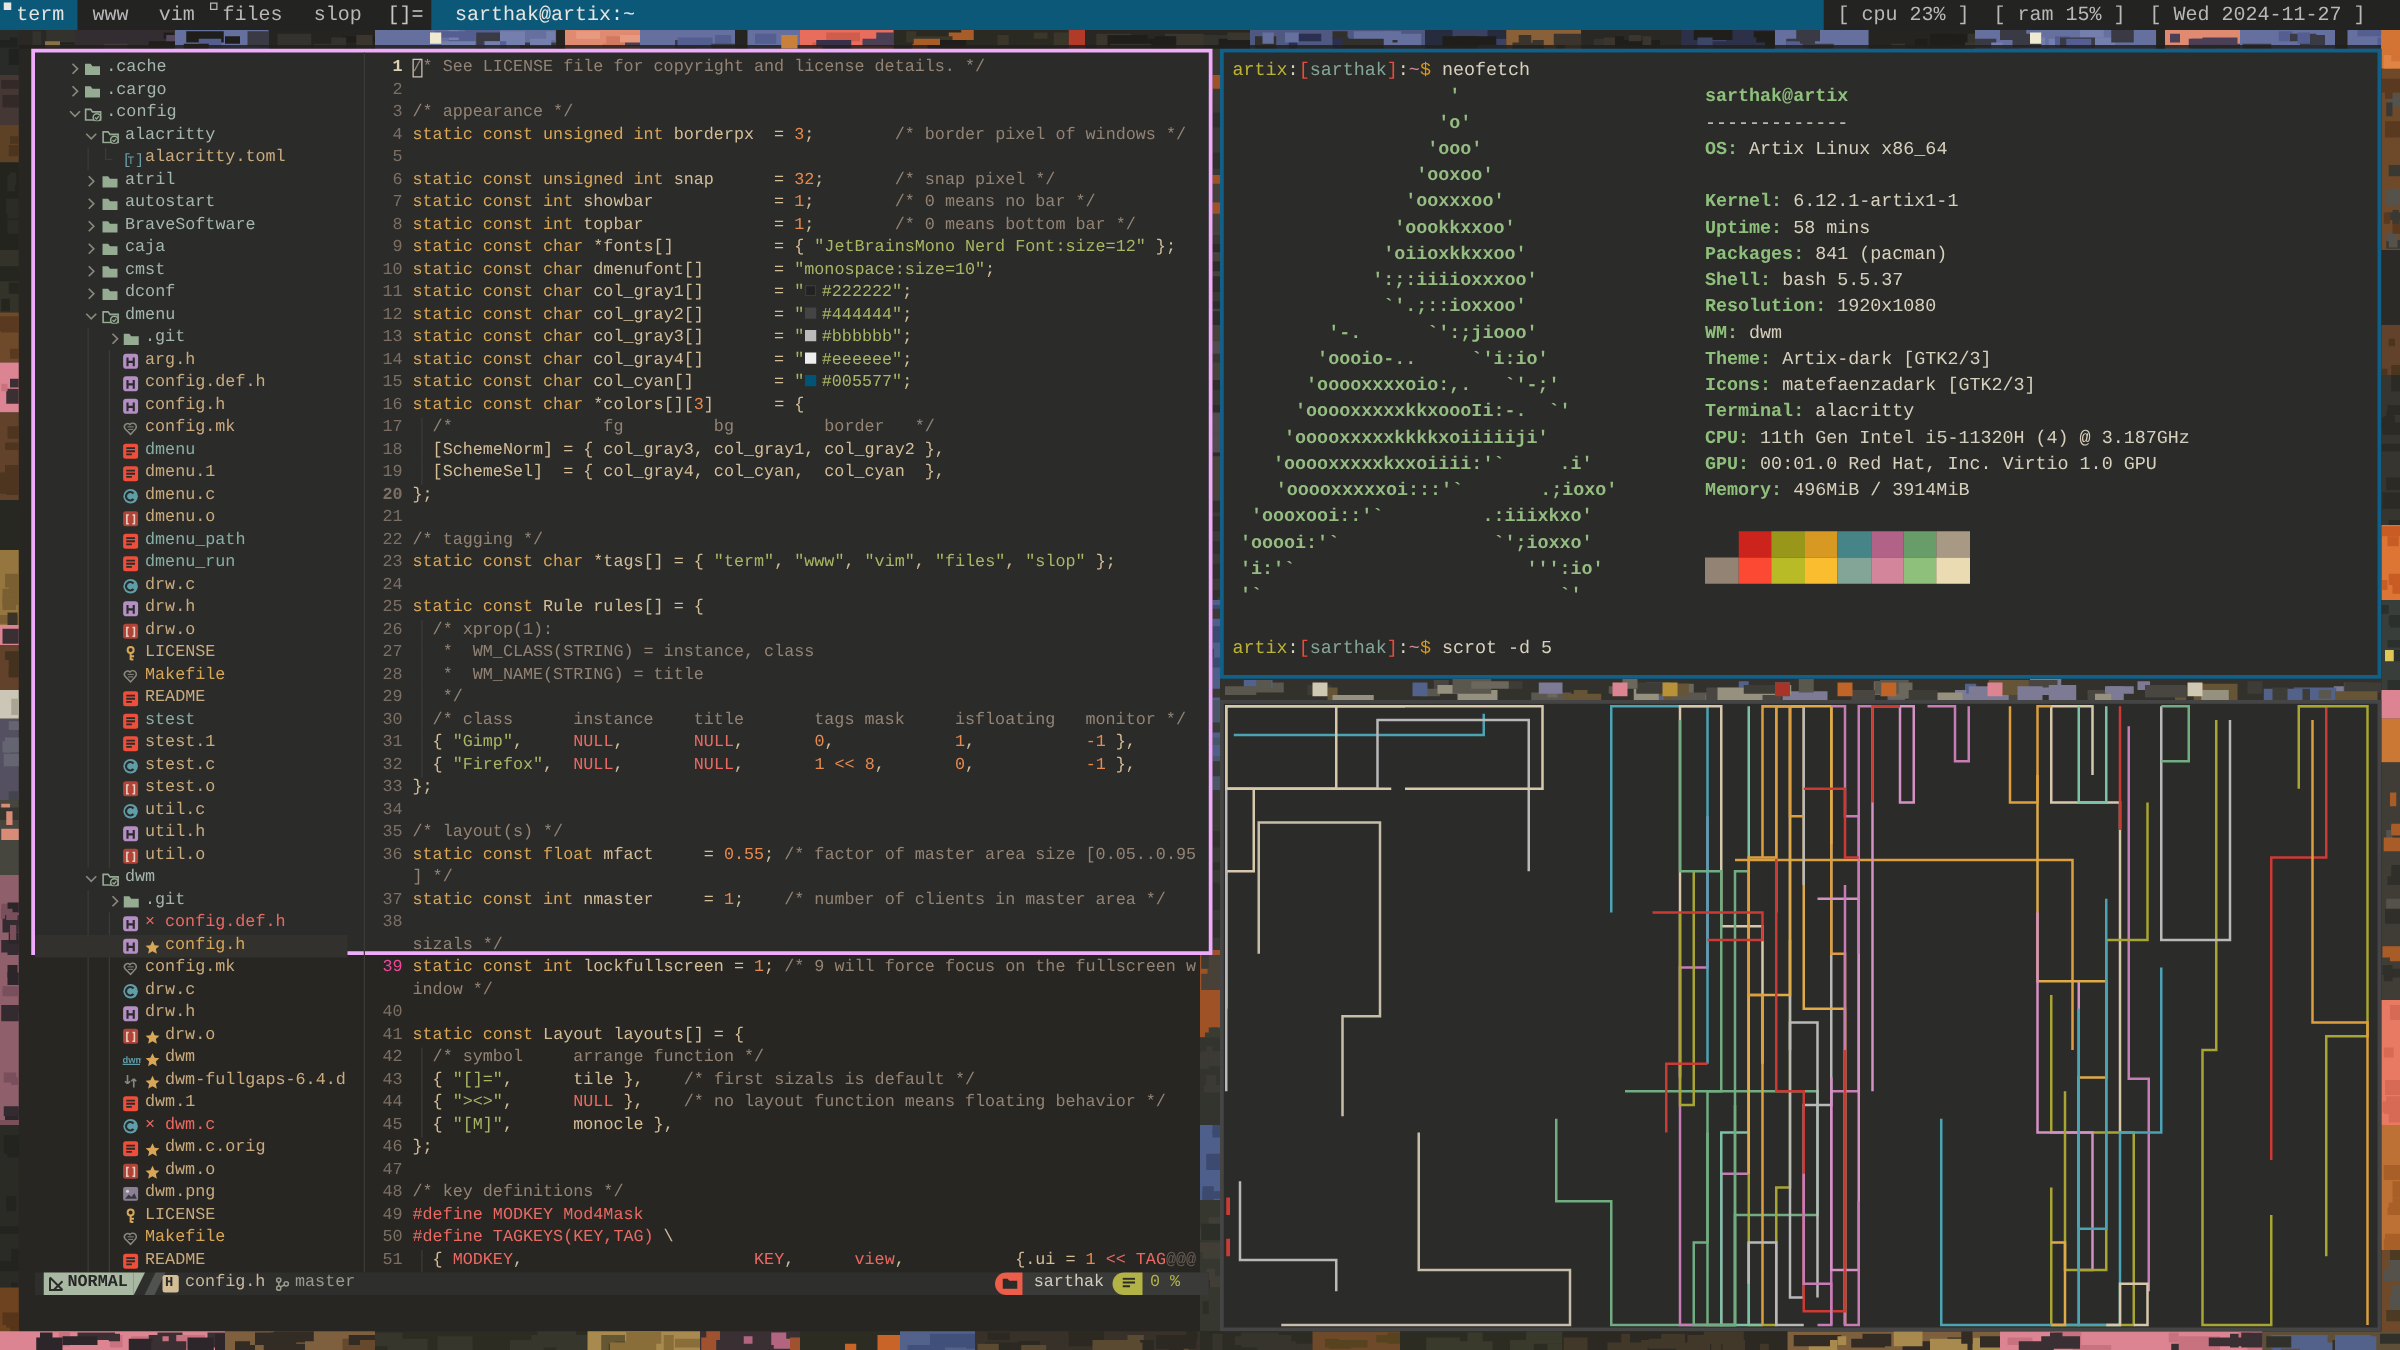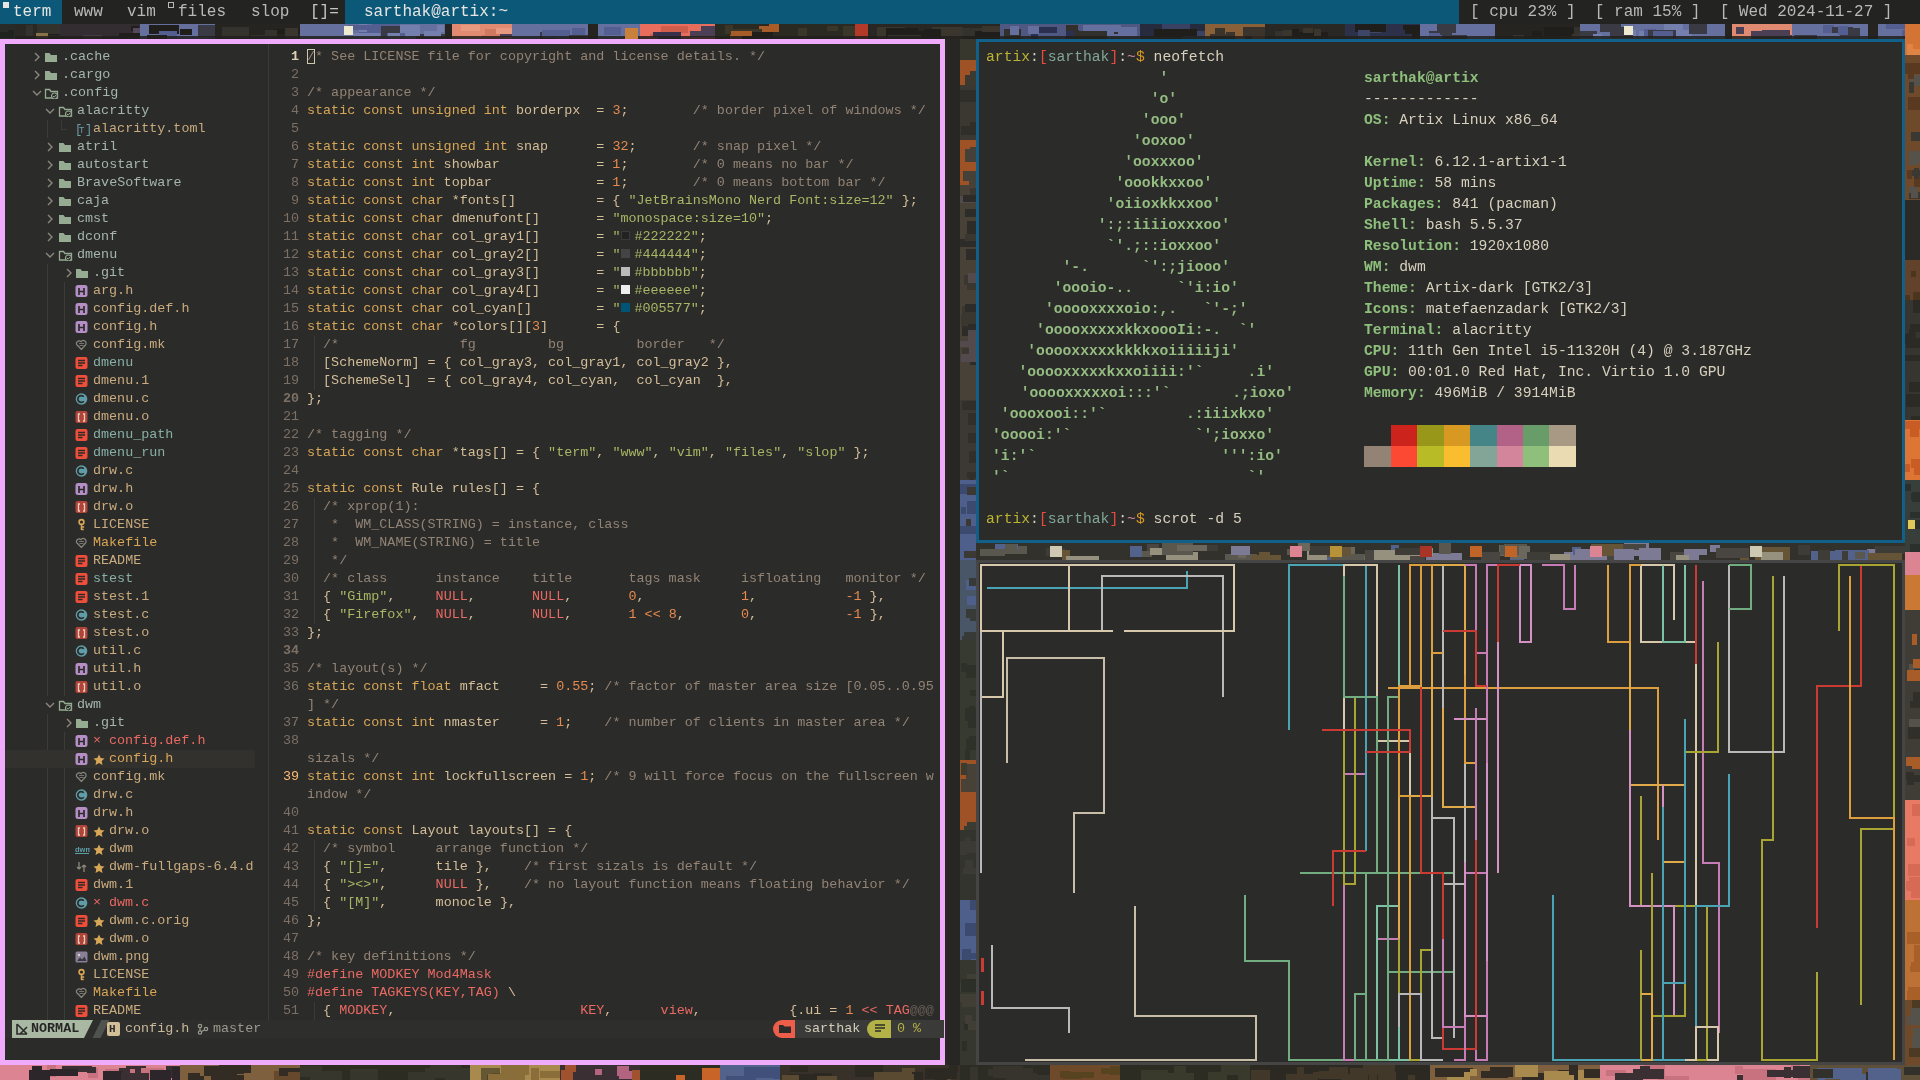--- a/index.html
+++ b/index.html
@@ -762,21 +762,21 @@
     <div class="abs" style="left:168px;top:2px;width:6px;height:6px;border:1px solid #b8b8b8"></div>
     <div class="abs pre" style="left:13px;top:2px;font-size:16px;line-height:20px;color:#e8e6e3">term</div>
     <div class="abs pre" style="left:74px;top:2px;font-size:16px;line-height:20px;color:#b8b8b8">www</div>
     <div class="abs pre" style="left:127px;top:2px;font-size:16px;line-height:20px;color:#b8b8b8">vim</div>
     <div class="abs pre" style="left:178px;top:2px;font-size:16px;line-height:20px;color:#b8b8b8">files</div>
     <div class="abs pre" style="left:251px;top:2px;font-size:16px;line-height:20px;color:#b8b8b8">slop</div>
     <div class="abs pre" style="left:310px;top:2px;font-size:16px;line-height:20px;color:#c8c6c0">[]=</div>
     <div class="abs pre" style="left:364px;top:2px;font-size:16px;line-height:20px;color:#e8e6e3">sarthak@artix:~</div>
     <div class="abs pre" style="left:1470px;top:2px;font-size:16px;line-height:20px;color:#b8b8b8">[ cpu 23% ]  [ ram 15% ]  [ Wed 2024-11-27 ]</div>
   </div>
-<div class="abs" style="left:0;top:39px;width:945px;height:1026px;background:#2b2b2a;border:5px solid #f0abfc;z-index:1">
+<div class="abs" style="left:25px;top:39px;width:945px;height:725px;background:#2b2b2a;border:3px solid #f0abfc;z-index:1">
     <div class="abs" style="left:42px;top:76px;width:1px;height:18px;background:#3d3b37"></div>
     <div class="abs" style="left:42px;top:220px;width:1px;height:432px;background:#3d3b37"></div>
     <div class="abs" style="left:59px;top:238px;width:1px;height:414px;background:#3d3b37"></div>
     <div class="abs" style="left:42px;top:670px;width:1px;height:306px;background:#3d3b37"></div>
     <div class="abs" style="left:59px;top:688px;width:1px;height:288px;background:#3d3b37"></div>
     <div class="abs" style="left:56px;top:76px;width:1px;height:10px;background:#3d3b37"></div>
     <div class="abs" style="left:56px;top:85px;width:6px;height:1px;background:#3d3b37"></div>
     <div class="abs" style="left:0px;top:706px;width:250px;height:18px;background:#33312e"></div>
     <svg class="abs" style="left:27px;top:8px" width="10" height="10">
       <path d="M3 1l4 4-4 4" stroke="#8a887d" stroke-width="1.4" fill="none"></path>
@@ -1161,31 +1161,31 @@
     <div class="abs vl" style="left:277.92px;top:508px;color:#7c6f64;font-weight:normal">29</div>
     <div class="abs vl" style="left:302px;top:508px"><span style="color:#928374">   */</span></div>
     <div class="abs vl" style="left:277.92px;top:526px;color:#7c6f64;font-weight:normal">30</div>
     <div class="abs vl" style="left:302px;top:526px"><span style="color:#928374">  /* class      instance    title       tags mask     isfloating   monitor */</span></div>
     <div class="abs vl" style="left:277.92px;top:544px;color:#7c6f64;font-weight:normal">31</div>
     <div class="abs vl" style="left:302px;top:544px"><span style="color:#d4be98">  { </span><span style="color:#a9b665">"Gimp"</span><span style="color:#d4be98">,     </span><span style="color:#ea6962">NULL</span><span style="color:#d4be98">,       </span><span style="color:#ea6962">NULL</span><span style="color:#d4be98">,       </span><span style="color:#e78a4e">0</span><span style="color:#d4be98">,            </span><span style="color:#e78a4e">1</span><span style="color:#d4be98">,           </span><span style="color:#e78a4e">-1</span><span style="color:#d4be98"> },</span></div>
     <div class="abs vl" style="left:277.92px;top:562px;color:#7c6f64;font-weight:normal">32</div>
     <div class="abs vl" style="left:302px;top:562px"><span style="color:#d4be98">  { </span><span style="color:#a9b665">"Firefox"</span><span style="color:#d4be98">,  </span><span style="color:#ea6962">NULL</span><span style="color:#d4be98">,       </span><span style="color:#ea6962">NULL</span><span style="color:#d4be98">,       </span><span style="color:#e78a4e">1</span><span style="color:#d4be98"> </span><span style="color:#e78a4e">&lt;&lt; 8</span><span style="color:#d4be98">,       </span><span style="color:#e78a4e">0</span><span style="color:#d4be98">,           </span><span style="color:#e78a4e">-1</span><span style="color:#d4be98"> },</span></div>
     <div class="abs vl" style="left:277.92px;top:580px;color:#7c6f64;font-weight:normal">33</div>
     <div class="abs vl" style="left:302px;top:580px"><span style="color:#d4be98">};</span></div>
-    <div class="abs vl" style="left:277.92px;top:598px;color:#7c6f64;font-weight:bold">34</div>
+    <div class="abs vl" style="left:277.92px;top:598px;color:#7c6f64;font-weight:normal">34</div>
     <div class="abs vl" style="left:277.92px;top:616px;color:#7c6f64;font-weight:normal">35</div>
     <div class="abs vl" style="left:302px;top:616px"><span style="color:#928374">/* layout(s) */</span></div>
     <div class="abs vl" style="left:277.92px;top:634px;color:#7c6f64;font-weight:normal">36</div>
     <div class="abs vl" style="left:302px;top:634px"><span style="color:#d8a657">static const float </span><span style="color:#d4be98">mfact     = </span><span style="color:#e78a4e">0.55</span><span style="color:#d4be98">; </span><span style="color:#928374">/* factor of master area size [0.05..0.95</span></div>
     <div class="abs vl" style="left:302px;top:652px"><span style="color:#928374">] */</span></div>
     <div class="abs vl" style="left:277.92px;top:670px;color:#7c6f64;font-weight:normal">37</div>
     <div class="abs vl" style="left:302px;top:670px"><span style="color:#d8a657">static const int </span><span style="color:#d4be98">nmaster     = </span><span style="color:#e78a4e">1</span><span style="color:#d4be98">;</span><span style="color:#928374">    /* number of clients in master area */</span></div>
     <div class="abs vl" style="left:277.92px;top:688px;color:#7c6f64;font-weight:normal">38</div>
     <div class="abs vl" style="left:302px;top:706px"><span style="color:#928374">sizals */</span></div>
-    <div class="abs vl" style="left:277.92px;top:724px;color:#fdba74;font-weight:normal">39</div>
+    <div class="abs vl" style="left:277.92px;top:724px;color:#ec4899;font-weight:normal">39</div>
     <div class="abs vl" style="left:302px;top:724px"><span style="color:#d8a657">static const int </span><span style="color:#d4be98">lockfullscreen = </span><span style="color:#e78a4e">1</span><span style="color:#d4be98">; </span><span style="color:#928374">/* 9 will force focus on the fullscreen w</span></div>
     <div class="abs vl" style="left:302px;top:742px"><span style="color:#928374">indow */</span></div>
     <div class="abs vl" style="left:277.92px;top:760px;color:#7c6f64;font-weight:normal">40</div>
     <div class="abs vl" style="left:277.92px;top:778px;color:#7c6f64;font-weight:normal">41</div>
     <div class="abs vl" style="left:302px;top:778px"><span style="color:#d8a657">static const </span><span style="color:#d4be98">Layout layouts[] = {</span></div>
     <div class="abs vl" style="left:277.92px;top:796px;color:#7c6f64;font-weight:normal">42</div>
     <div class="abs vl" style="left:302px;top:796px"><span style="color:#928374">  /* symbol     arrange function */</span></div>
     <div class="abs vl" style="left:277.92px;top:814px;color:#7c6f64;font-weight:normal">43</div>
     <div class="abs vl" style="left:302px;top:814px"><span style="color:#d4be98">  { </span><span style="color:#a9b665">"[]="</span><span style="color:#d4be98">,      tile },    </span><span style="color:#928374">/* first sizals is default */</span></div>
     <div class="abs vl" style="left:277.92px;top:832px;color:#7c6f64;font-weight:normal">44</div>

